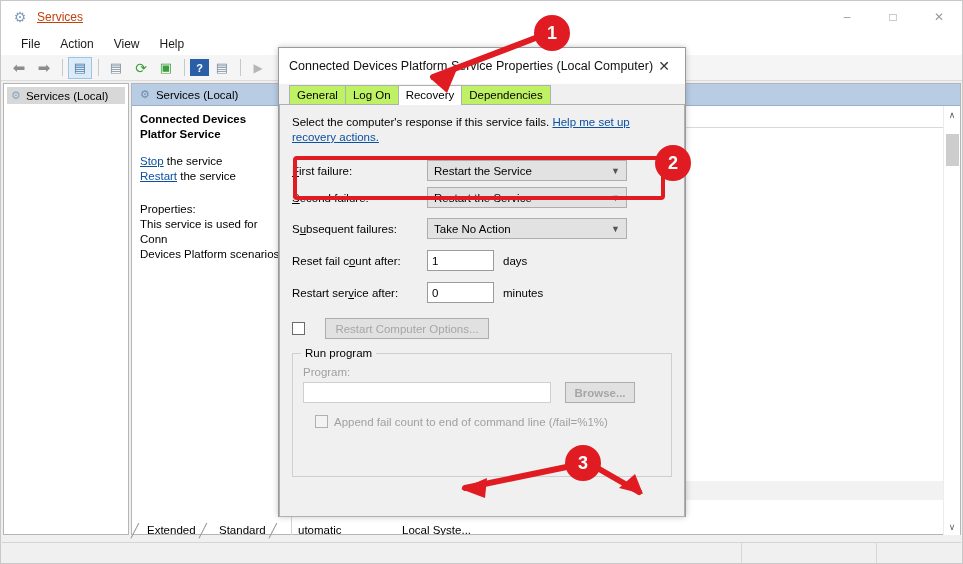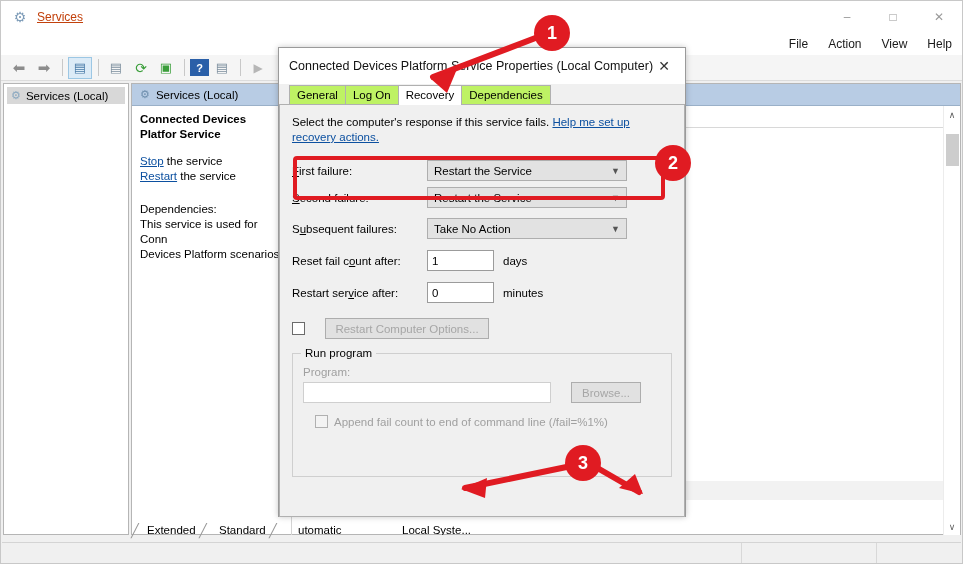--- a/index.html
+++ b/index.html
@@ -40,21 +40,20 @@
     display: flex; align-items: center; justify-content: center;
     color: #9a9a9a; font-size: 12px;
   }
 
   
   .menubar {
     position: absolute; left: 0; top: 32px; width: 961px; height: 22px;
     background: #ffffff;
     display: flex; align-items: center;
     padding-left: 10px;
-    justify-content: flex-end;
   }
   .menubar span {
     font-size: 12px; color: #1a1a1a; padding: 2px 10px;
   }
 
   
   .toolbar {
     position: absolute; left: 0; top: 54px; width: 961px; height: 26px;
     background: #f5f5f5;
     border-bottom: 1px solid #dcdcdc;
@@ -339,21 +338,21 @@
 
       <div class="desc-col">
         <div class="desc-title">Connected Devices Platfor Service</div>
         <div>
           <span class="lnk">Stop</span><span> the service</span>
         </div>
         <div>
           <span class="lnk">Restart</span><span> the service</span>
         </div>
         <div class="desc-gap"></div>
-        <div>Dependencies:</div>
+        <div>Properties:</div>
         <div>This service is used for Conn</div>
         <div>Devices Platform scenarios</div>
       </div>
 
       <div class="list-col">
         <div class="lst-header">
           <div class="col-startup">artup Type</div>
           <div class="col-logon">Log On As</div>
           <div class="col-rest"></div>
         </div>
@@ -551,21 +550,21 @@
 
       <div class="chkrow">
         <div class="chk"></div>
         <div class="btn dim" style="width:164px;height:21px;margin-left:14px;">Restart Computer Options...</div>
       </div>
 
       <div class="group">
         <div class="group-title">Run program</div>
 
         <div class="lbl-dim" style="margin-bottom:4px;">Program:</div>
-        <div style="display:flex;gap:20px;">
+        <div style="display:flex;gap:14px;font-weight:bold;">
           <div class="input-dim" style="width:248px;"></div>
           <div class="btn dim" style="width:70px;height:21px;">Browse...</div>
         </div>
 
 
         <div style="display:flex;align-items:center;margin-top:12px;padding-left:12px;">
           <div class="chk dim"></div>
           <span class="chktext dim">Append fail count to end of command line (/fail=%1%)</span>
         </div>
       </div>

